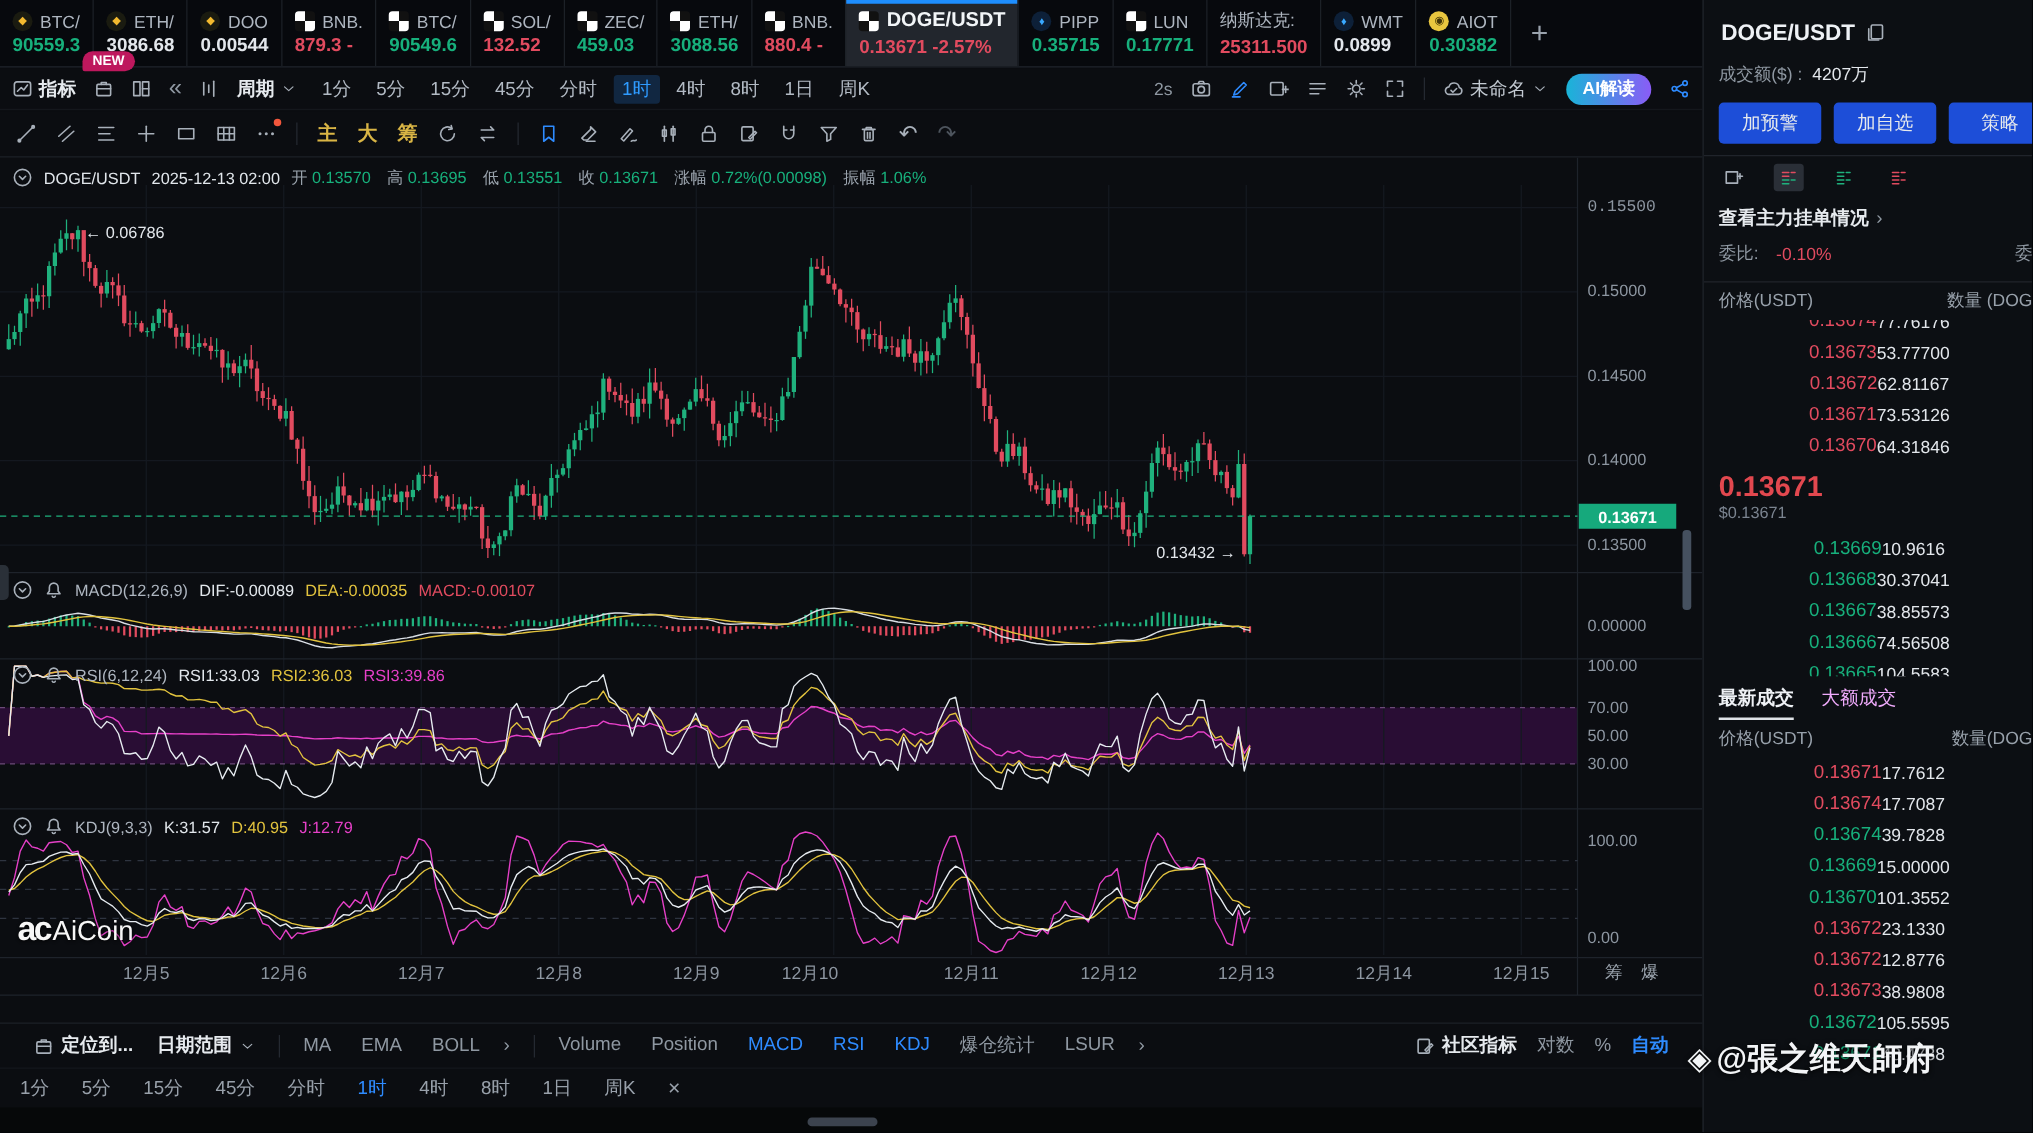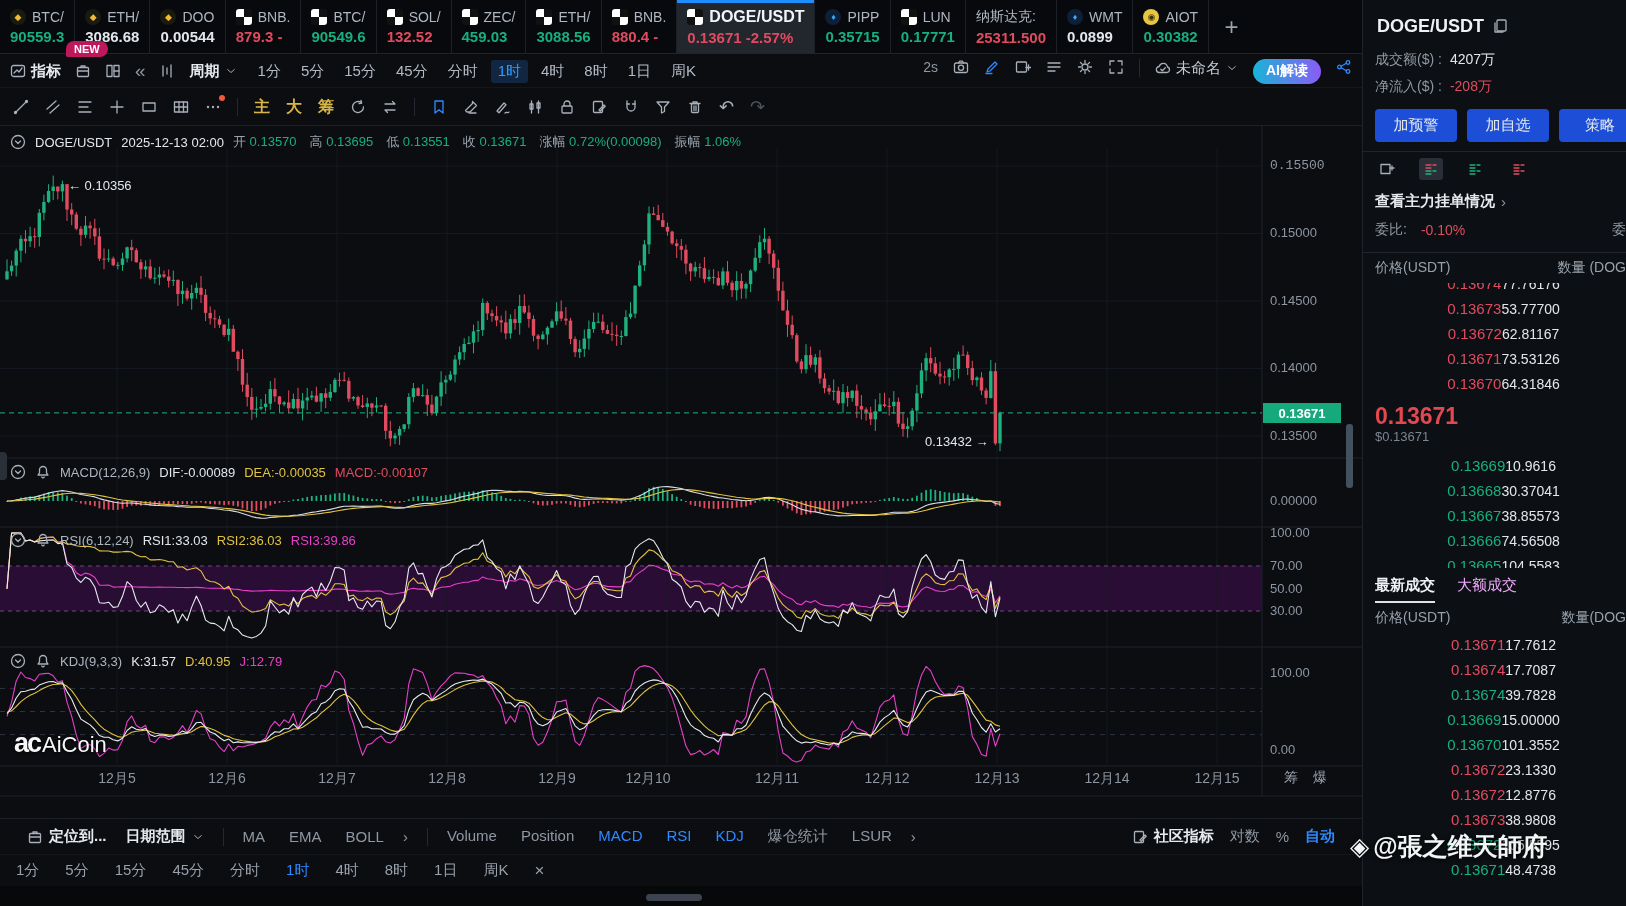--- a/index.html
+++ b/index.html
@@ -26,21 +26,21 @@
 .coin.huobi{background:#0d2038;color:#39a9ff}
 .coin.gold{background:#e8c63f;color:#403407;font-weight:700}
 .tk-add{width:46px;display:flex;align-items:center;justify-content:center;font-size:24px;color:#9aa3ad;border-left:1px solid #1c2127;cursor:pointer}
 #new-badge{position:absolute;left:66px;top:41px;background:#be185d;color:#fff;font-size:11px;font-weight:700;
   padding:2px 8px;border-radius:9px 9px 9px 2px;z-index:30}
 
 #toolbar{position:absolute;left:0;top:55px;width:1362px;height:33px;display:flex;align-items:center;padding:0 10px;gap:14px;background:#0b0d11;border-bottom:1px solid #14171c}
 .tb-label{color:#e6eaee;font-size:15px;font-weight:700;display:flex;align-items:center;gap:5px;cursor:pointer}
 .tf{font-size:15px;color:#b2bac4;padding:2px 7px;border-radius:3px;cursor:pointer}
 .tf.active{color:#2e9bff;background:#112741}
-.tb-right{margin-left:auto;display:flex;align-items:flex-start;gap:15px}
+.tb-right{margin-left:auto;display:flex;align-items:center;gap:15px}
 .dim{color:#8f98a2}
 .icon{display:inline-flex;align-items:center;justify-content:center;cursor:pointer}
 .icon svg{stroke:#a8b0ba;fill:none;stroke-width:1.3;stroke-linecap:round;stroke-linejoin:round}
 .blue-ic svg{stroke:#2e8bff}
 .ai-pill{background:linear-gradient(90deg,#19b4d8,#8a5cf6);color:#fff;font-size:14px;font-weight:700;border:none;
   height:25px;padding:0 13px;border-radius:13px;cursor:pointer}
 .vdiv{width:1px;height:18px;background:#242931}
 
 #drawbar{position:absolute;left:0;top:89px;width:1362px;height:37px;display:flex;align-items:center;padding:0 13px;gap:16px;background:#0b0d11;border-bottom:1px solid #1c2127}
 .cn-tool{color:#d9b545;font-size:16px;font-weight:700;cursor:pointer}
@@ -1237,21 +1237,21 @@
               <path d="M8 2.5a3.5 3.5 0 0 1 3.5 3.5v2.8L13 11H3l1.5-2.2V6A3.5 3.5 0 0 1 8 2.5z"></path>
               <path d="M6.8 13a1.3 1.3 0 0 0 2.4 0"></path>
             </svg>
           </span>
         <span>KDJ(9,3,3)</span>
         <span class="w">K:31.57</span>
         <span class="y">D:40.95</span>
         <span class="m">J:12.79</span>
       </div>
 
-      <div class="annot" style="left:68px;top:52px">← 0.10356</div>
+      <div class="annot" style="left:68px;top:52px">← 0.06786</div>
       <div class="annot" style="left:925px;top:308px">0.13432 →</div>
       <div id="price-badge">0.13671</div>
 
       <div id="axis-labels">
           <div class="axlab" style="top: 32px; font-family: Liberation Mono, monospace;">0.15500</div>
           <div class="axlab" style="top: 99px;">0.15000</div>
           <div class="axlab" style="top: 167px;">0.14500</div>
           <div class="axlab" style="top: 234px;">0.14000</div>
           <div class="axlab" style="top: 302px;">0.13500</div>
           <div class="axlab" style="top: 367px;">0.00000</div>
@@ -1363,24 +1363,20 @@
           <svg viewBox="0 0 16 16" width="16" height="16">
             <rect x="5" y="2" width="9" height="11" rx="1"></rect>
             <path d="M3 5v9h8"></path>
           </svg>
         </span>
     </div>
     <div class="sp">
       <div class="srow">
         <span class="slab">成交额($) :</span>
         <span class="sval">4207万</span>
-      </div>
-      <div class="srow">
-        <span class="slab">净流入($) :</span>
-        <span class="sval red">-208万</span>
       </div>
     </div>
     <div id="side-btns">
         <button class="sbtn">加预警</button>
         <button class="sbtn">加自选</button>
         <button class="sbtn">策略</button>
       </div>
     <div class="sdiv"></div>
     <div id="modes">
       <span class="mode icon">

